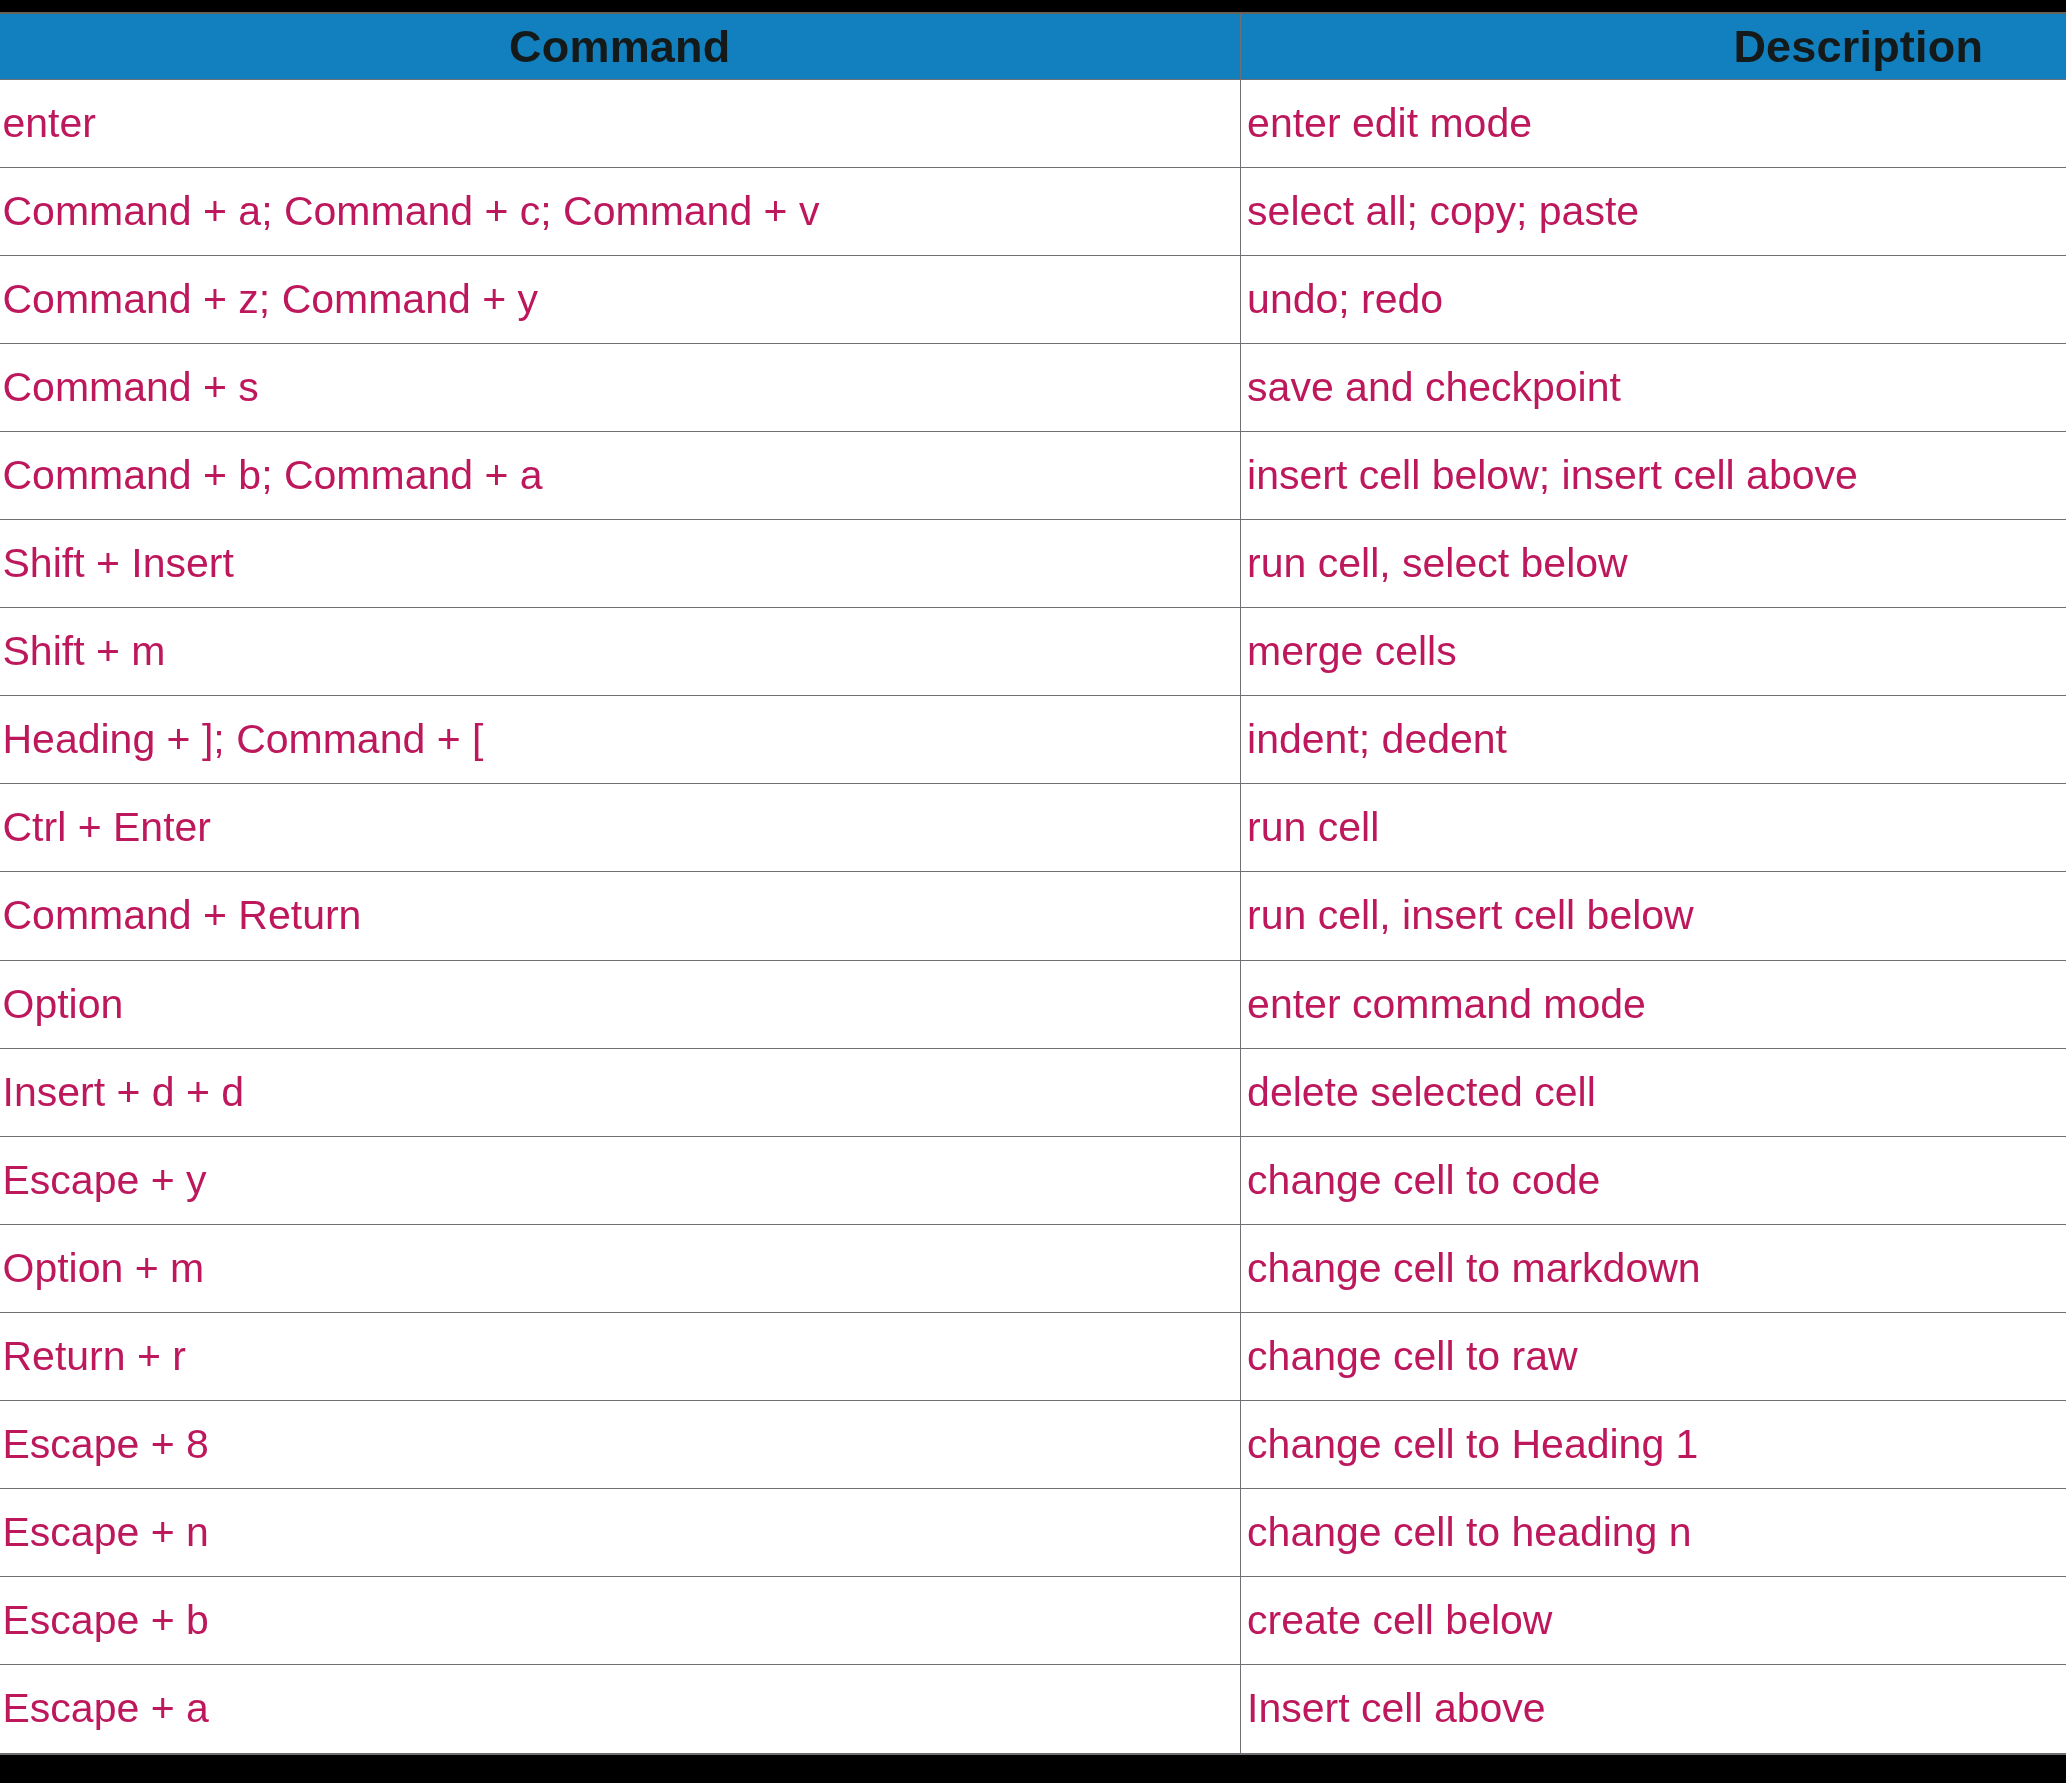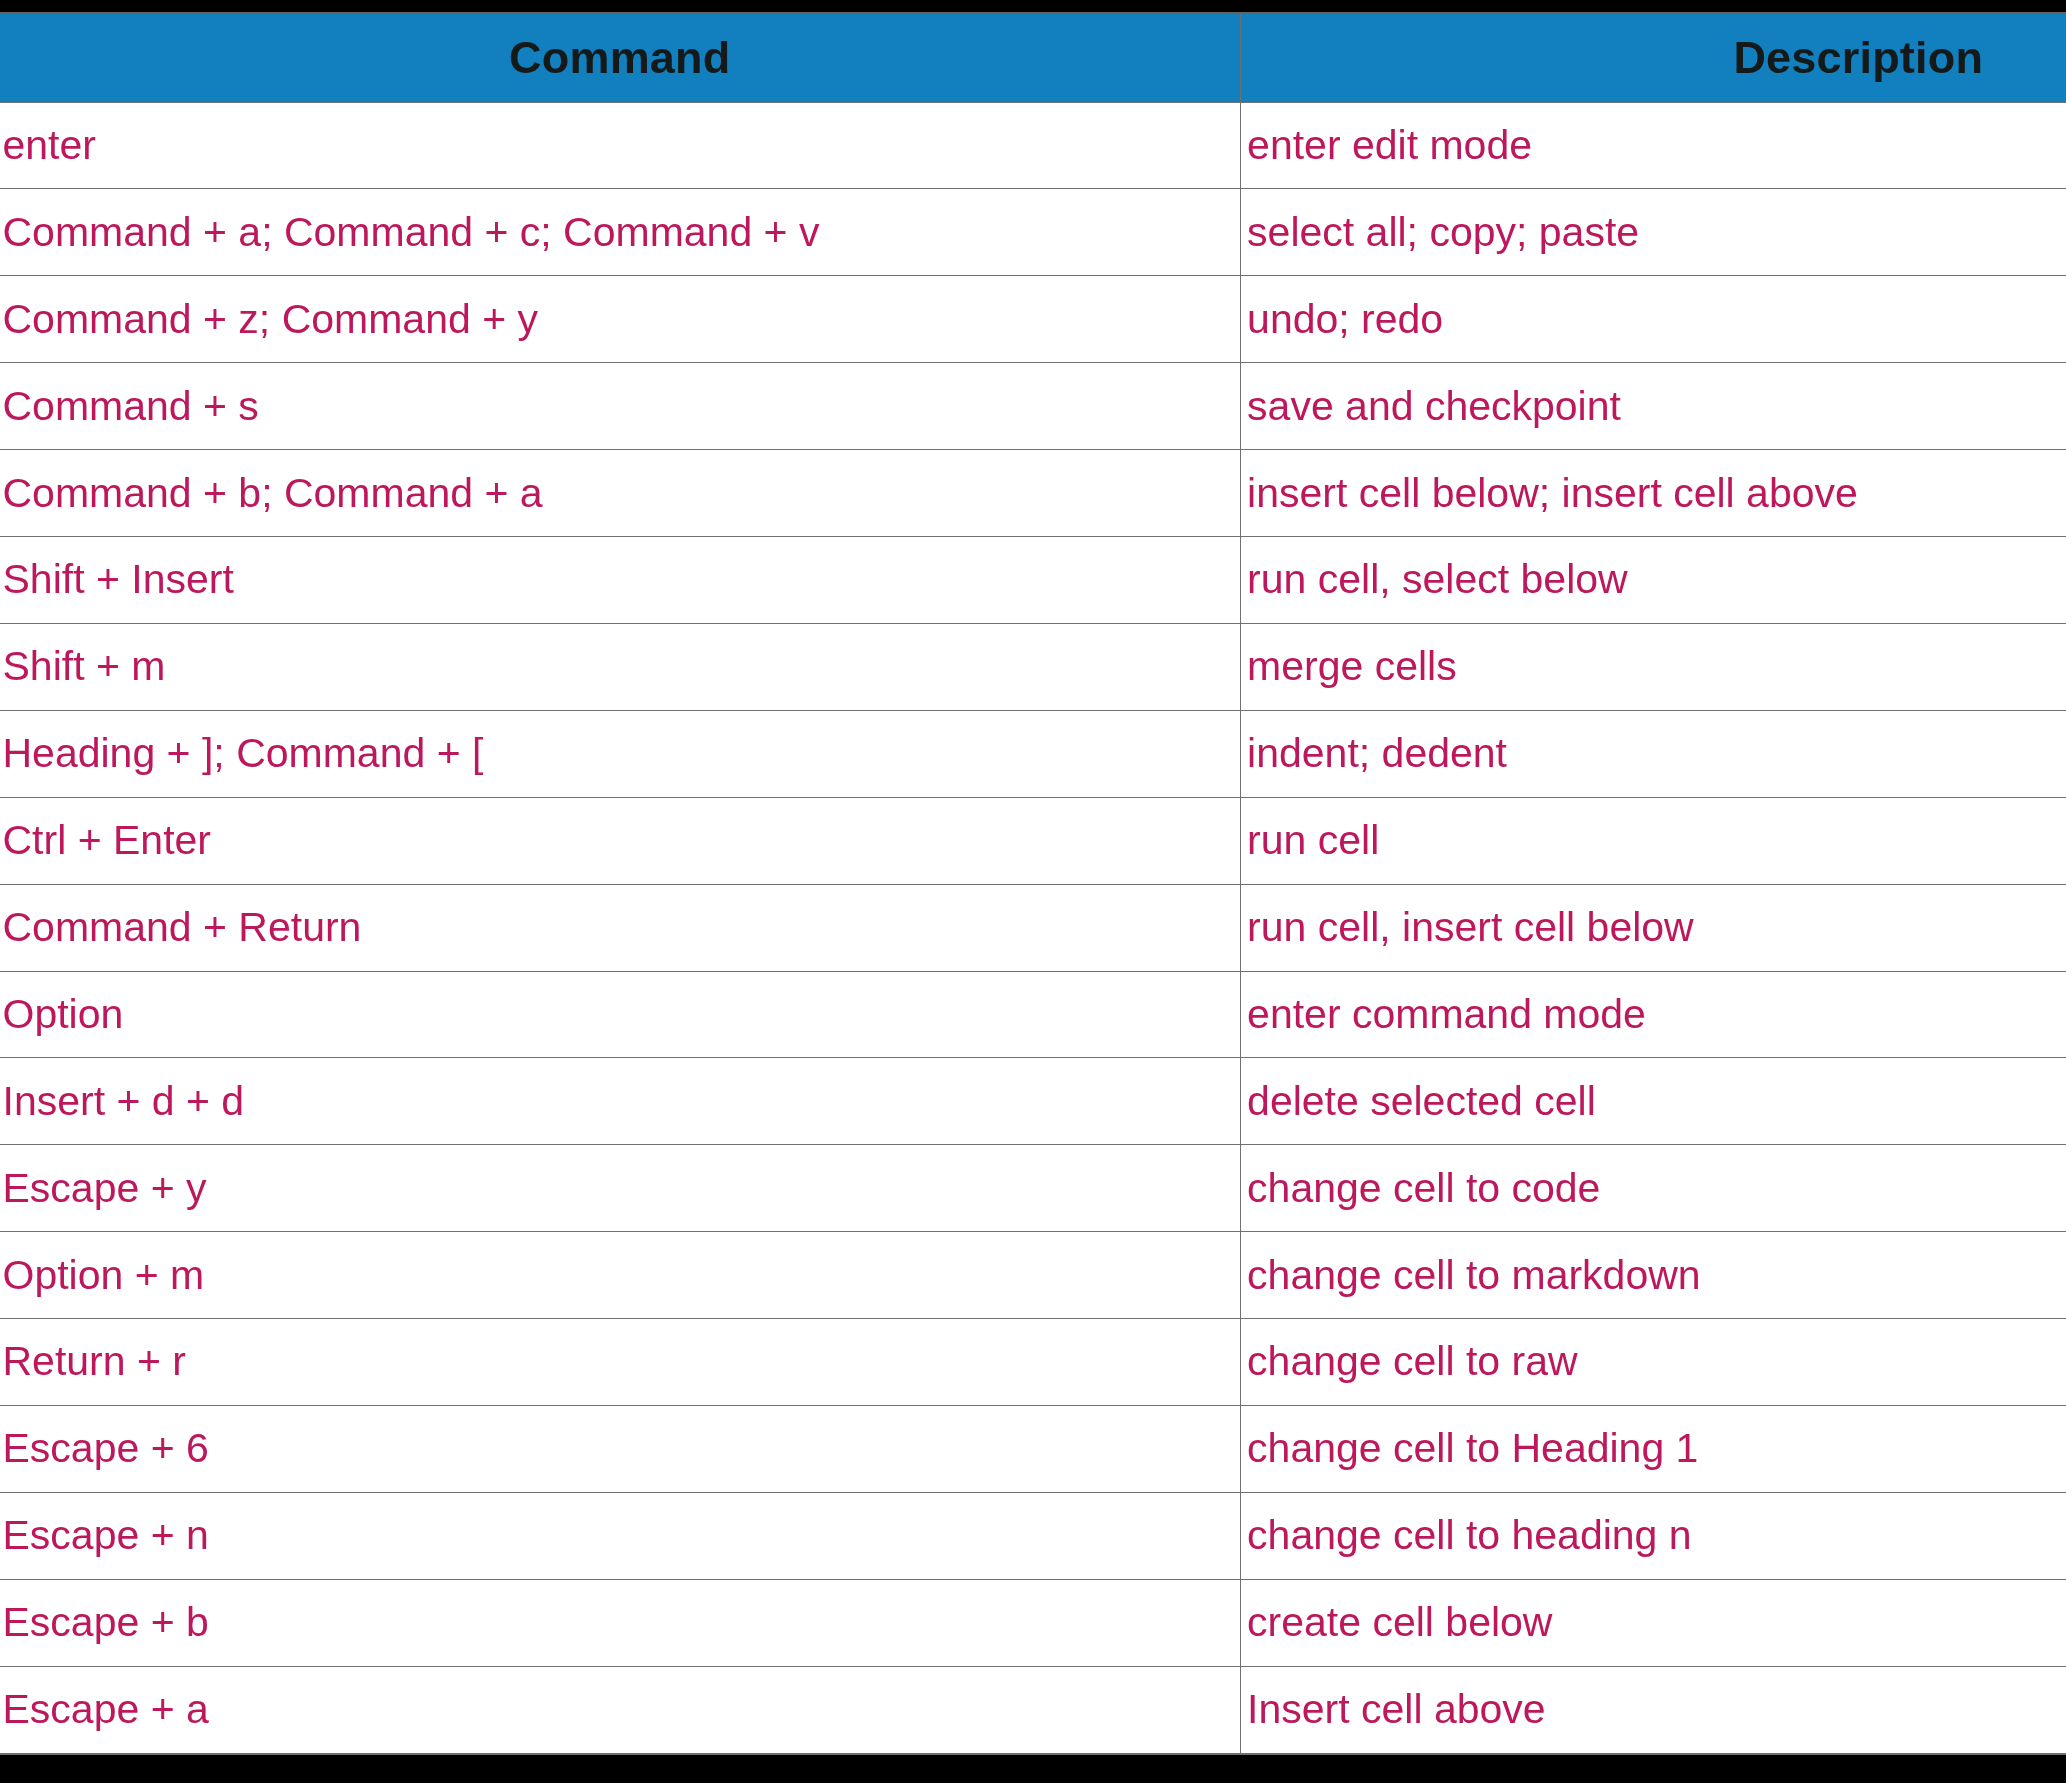--- a/index.html
+++ b/index.html
@@ -50,21 +50,21 @@
   table.shortcuts col.c-desc    { width: 1236px; }
 
   thead th {
     background: #1280be;
     color: #141a1a;
     font-weight: bold;
     font-size: 45px;
     line-height: 1;
     text-align: center;
     vertical-align: middle;
-    height: 88px;
+    height: 65px;
     padding: 0;
     border-right: 1.7px solid #6e7073;
     border-bottom: 1.7px solid #6e7073;
     letter-spacing: 0.2px;
   }
   thead th:last-child { border-right: none; }
 
   tbody td {
     color: #be185d;
     font-size: 41px;
@@ -172,21 +172,21 @@
           </tr>
           <tr>
             <td class="command">Option + m</td>
             <td class="desc">change cell to markdown</td>
           </tr>
           <tr>
             <td class="command">Return + r</td>
             <td class="desc">change cell to raw</td>
           </tr>
           <tr>
-            <td class="command">Escape + 6</td>
+            <td class="command">Escape + 8</td>
             <td class="desc">change cell to Heading 1</td>
           </tr>
           <tr>
             <td class="command">Escape + n</td>
             <td class="desc">change cell to heading n</td>
           </tr>
           <tr>
             <td class="command">Escape + b</td>
             <td class="desc">create cell below</td>
           </tr>

